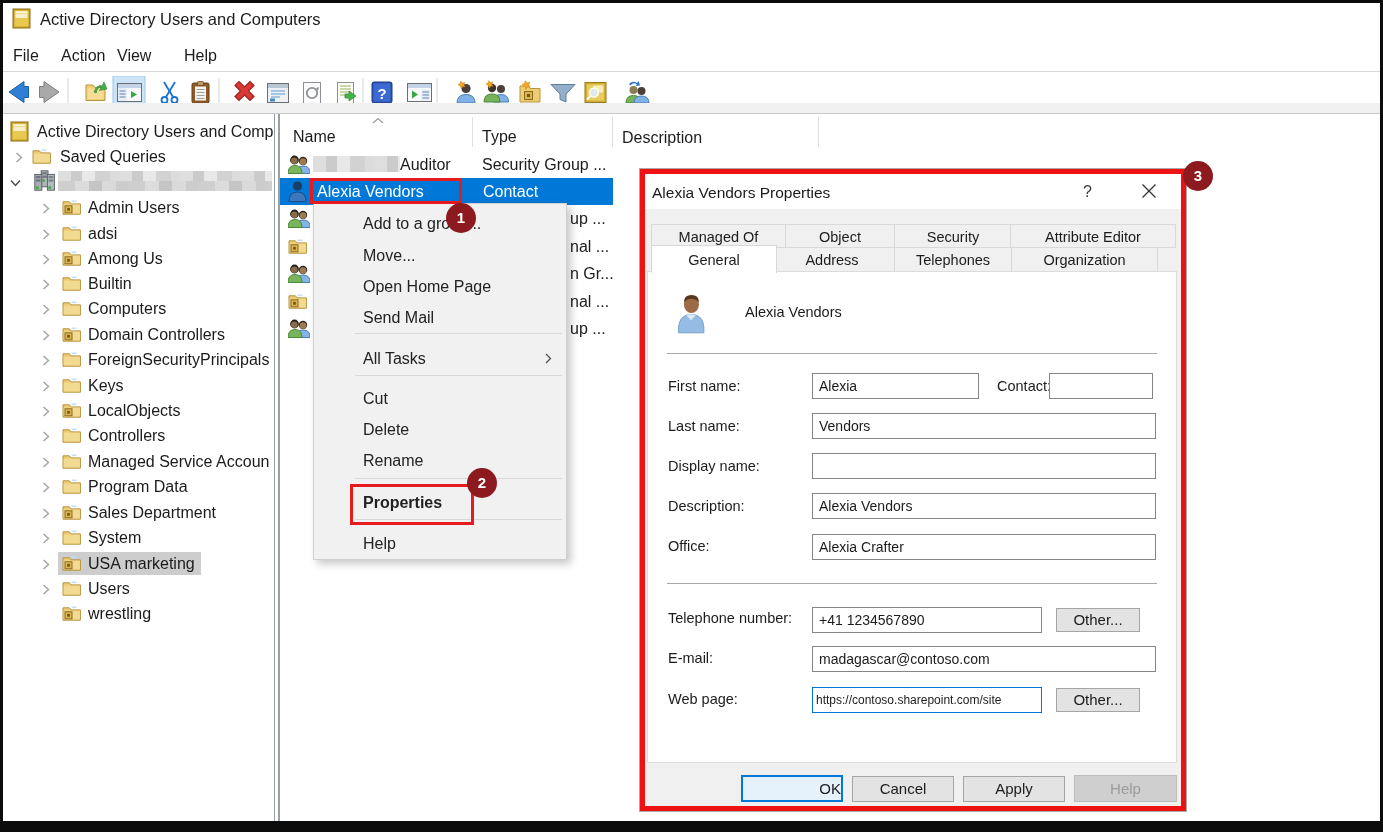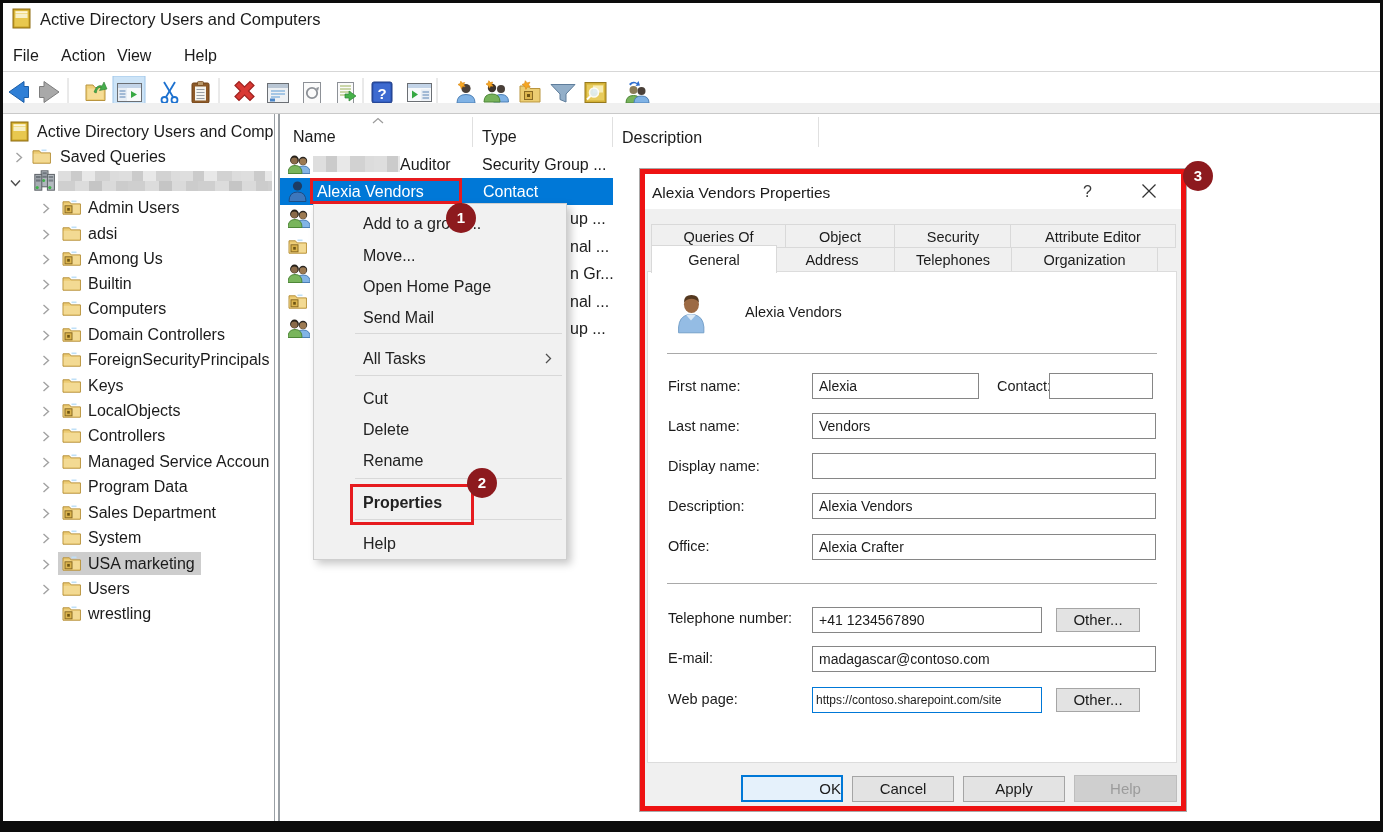--- a/index.html
+++ b/index.html
@@ -491,21 +491,21 @@
   <div class="abs" style="left:0; top:0; width:536px; height:35px; background:#fff;"></div>
   <div class="abs" style="left:7px; top:10px; font-size:15.5px; color:#1b1b1b; white-space:nowrap;">Alexia Vendors Properties</div>
   <div class="abs" style="left:438px; top:9px; font-size:16px; color:#3b3b3b;">?</div>
   <svg class="abs" style="left:496px; top:9px;" width="16" height="16" viewBox="0 0 16 16">
       <g stroke="#333" stroke-width="1.2">
         <line x1="1.5" y1="1.5" x2="14.5" y2="14.5"></line>
         <line x1="14.5" y1="1.5" x2="1.5" y2="14.5"></line>
       </g>
     </svg>
 
-  <div class="tab" style="left:6px; top:50px; width:135px; height:24px;">Queries Of</div>
+  <div class="tab" style="left:6px; top:50px; width:135px; height:24px;">Managed Of</div>
   <div class="tab" style="left:140px; top:50px; width:110px; height:24px;">Object</div>
   <div class="tab" style="left:249px; top:50px; width:118px; height:24px;">Security</div>
   <div class="tab" style="left:365px; top:50px; width:166px; height:24px;">Attribute Editor</div>
   <div class="tab" style="left:124px; top:73px; width:126px; height:25px;">Address</div>
   <div class="tab" style="left:249px; top:73px; width:118px; height:25px;">Telephones</div>
   <div class="tab" style="left:366px; top:73px; width:147px; height:25px;">Organization</div>
   <div class="tab" style="left:6px; top:71px; width:126px; height:28px; background:#fff; border-bottom:none; z-index:2; line-height:29px;">General</div>
 
   <div class="abs" style="left:2px; top:97px; width:530px; height:492px; background:#fff; border:1px solid #dcdcdc;"></div>
   <svg class="abs" style="left:29px; top:118px;" width="34" height="43">

